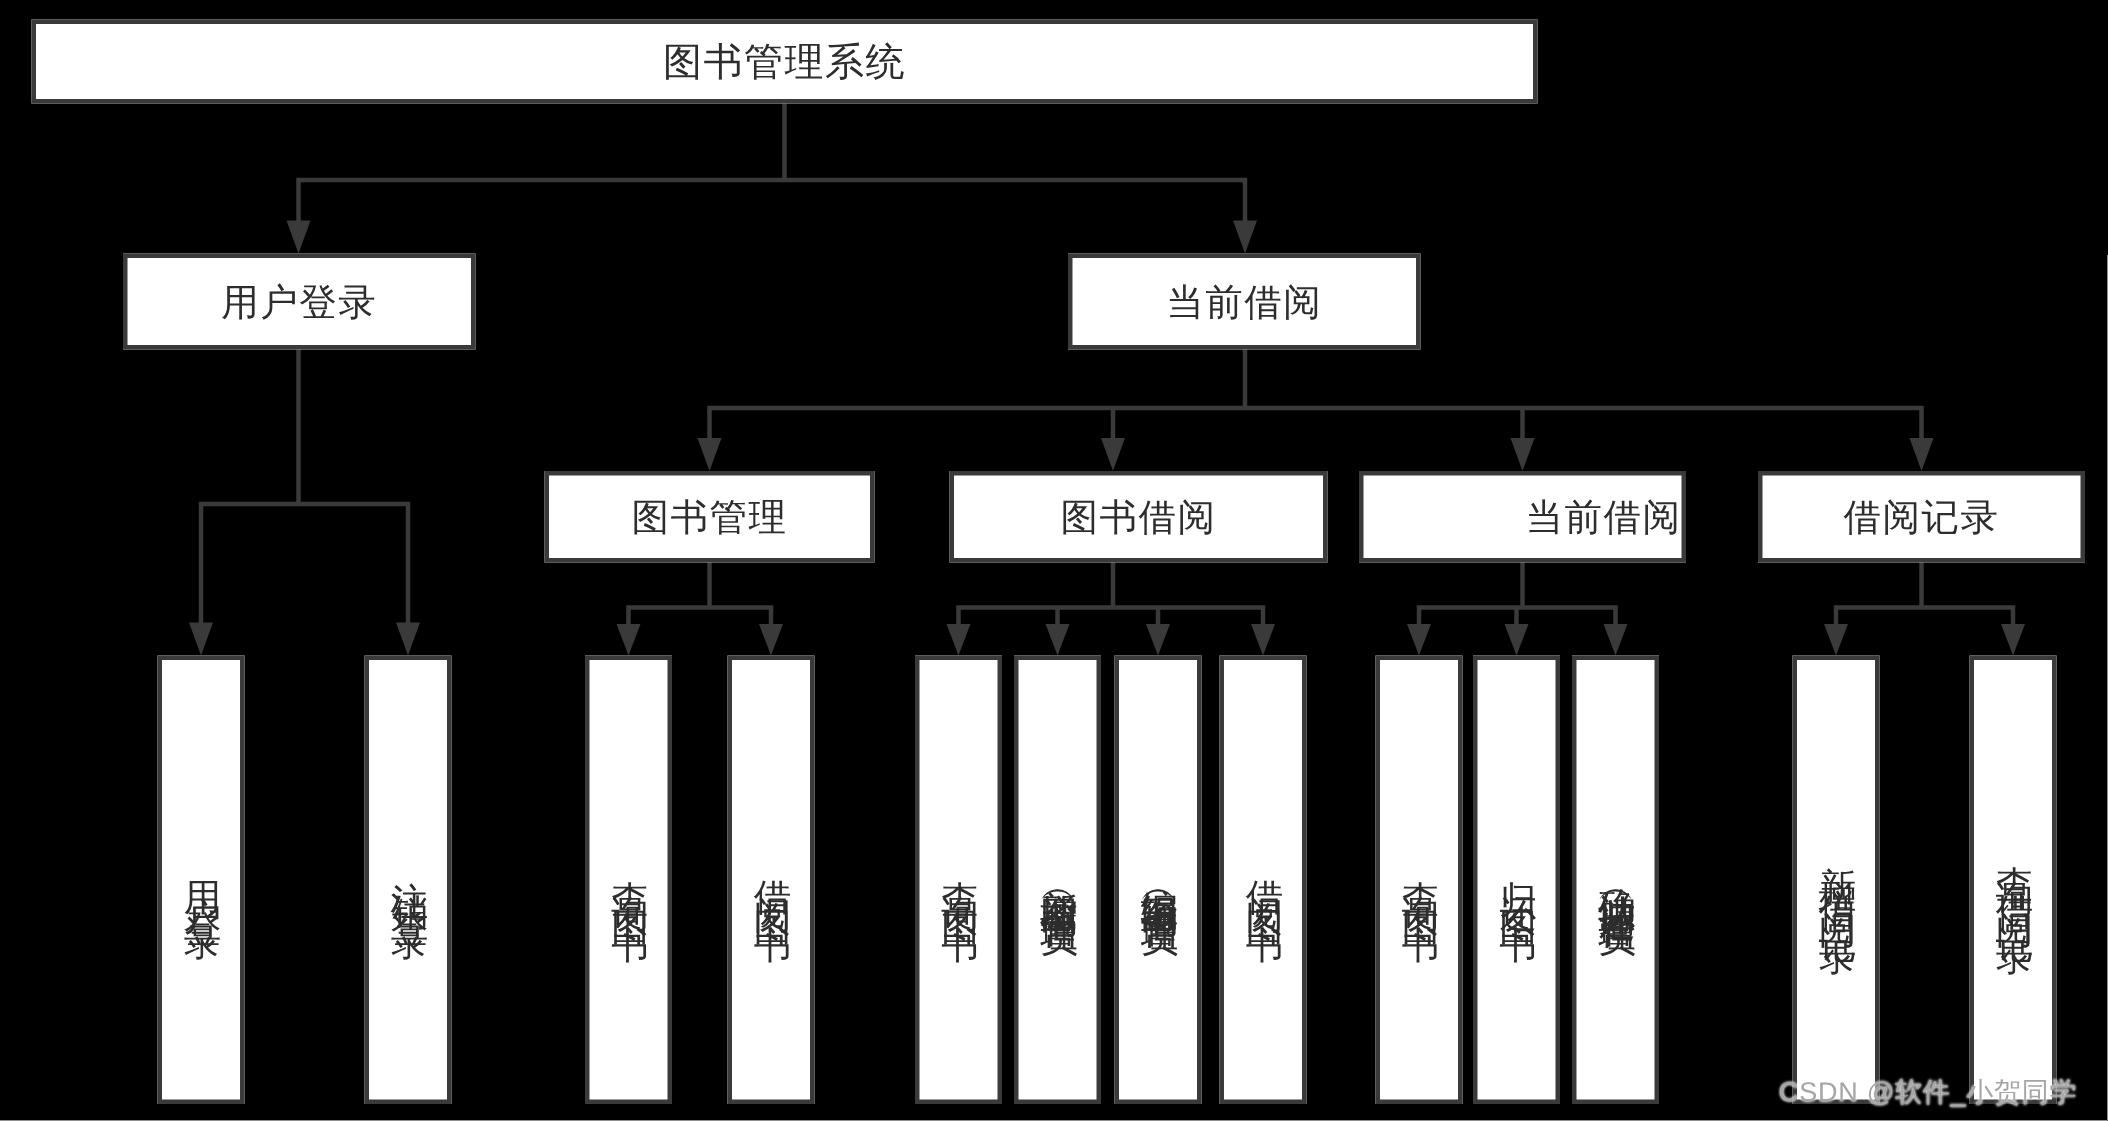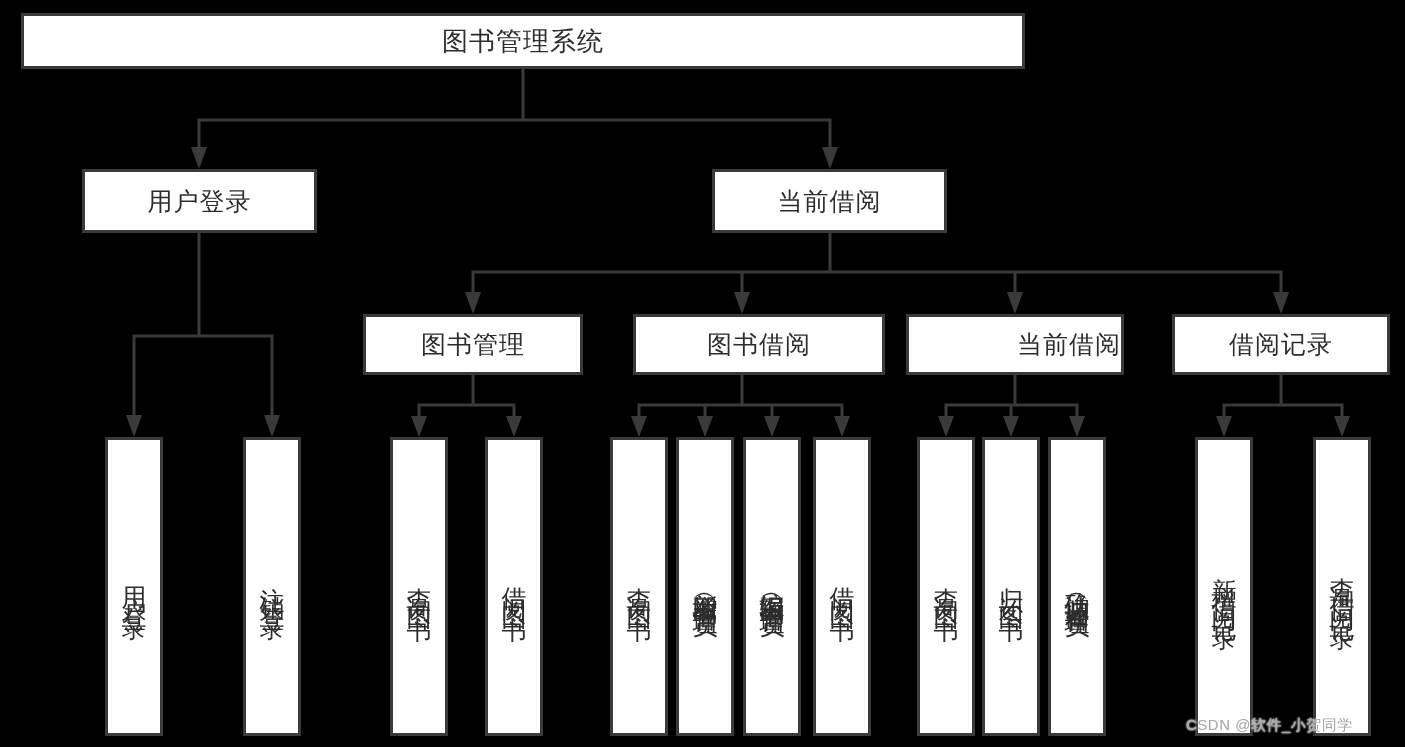--- a/index.html
+++ b/index.html
@@ -29,21 +29,21 @@
     text-orientation:mixed;
     line-height:1;
     letter-spacing:10px;
     font-size:25px;
     letter-spacing:10px;
   }
   .vtext.tight{letter-spacing:3px;}
   #watermark{
     position:absolute;
     left:1186px;top:716px;
-    font-size:15px;
+    font-size:18px;
     color:#a5a5a5;
     letter-spacing:0.5px;
     text-shadow:0 0 2px #ffffff,0 0 2px #ffffff;
     white-space:nowrap;
     z-index:5;
   }
 </style>
 </head>
 <body>
 

